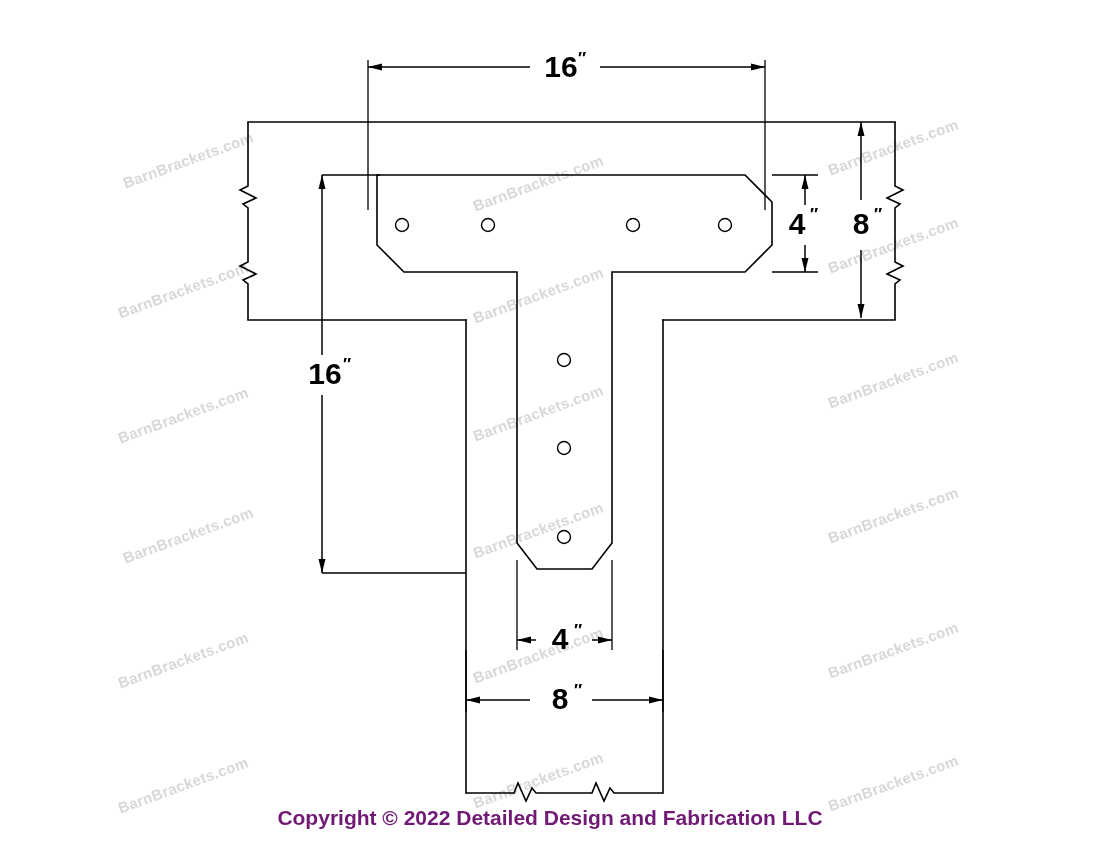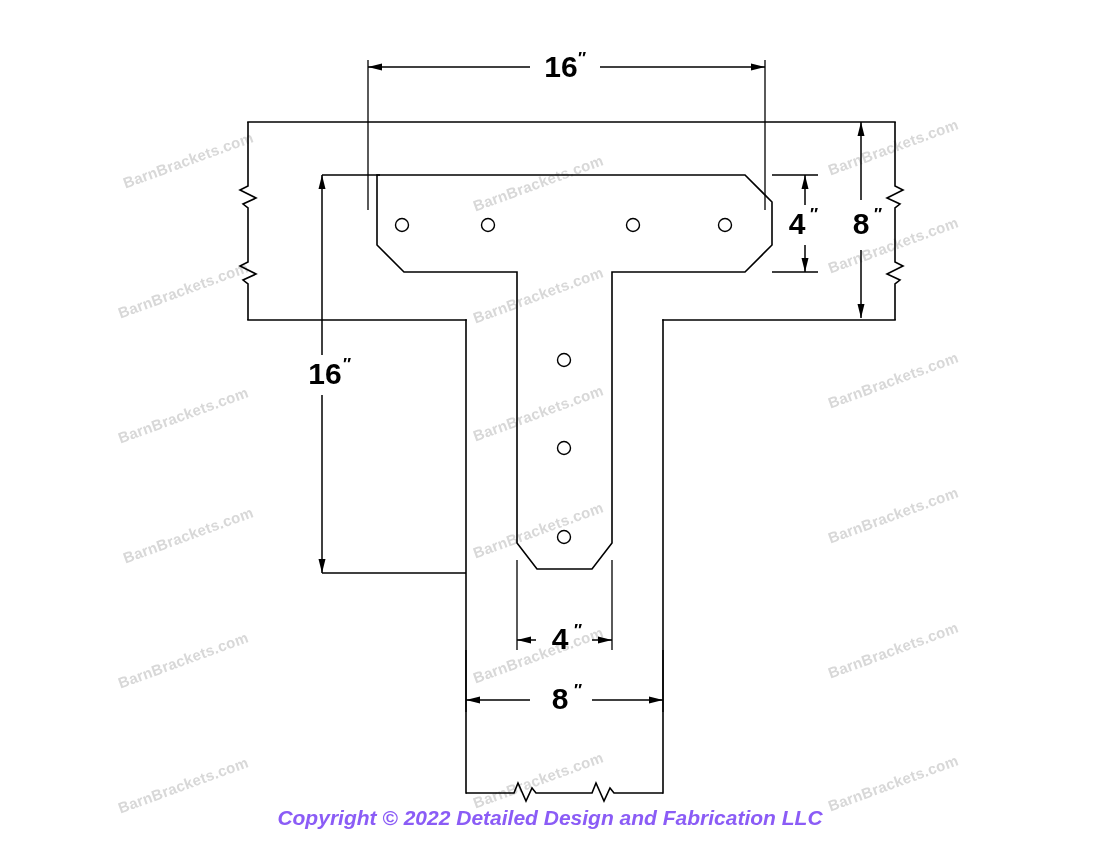--- a/index.html
+++ b/index.html
@@ -85,23 +85,22 @@
   }
   #copyright {
     position: absolute;
     left: 0;
     top: 806px;
     width: 1100px;
     text-align: center;
     font-family: "Liberation Sans", sans-serif;
     font-size: 21px;
     font-weight: bold;
-    color: #8b5cf6;
+    color: #701a75;
     white-space: nowrap;
-    font-style: italic;
   }
 </style>
 </head>
 <body>
 
 <div id="sheet">
 
   <svg id="drawing-svg" viewBox="0 0 1100 850">
 
     <g id="watermark-layer">

